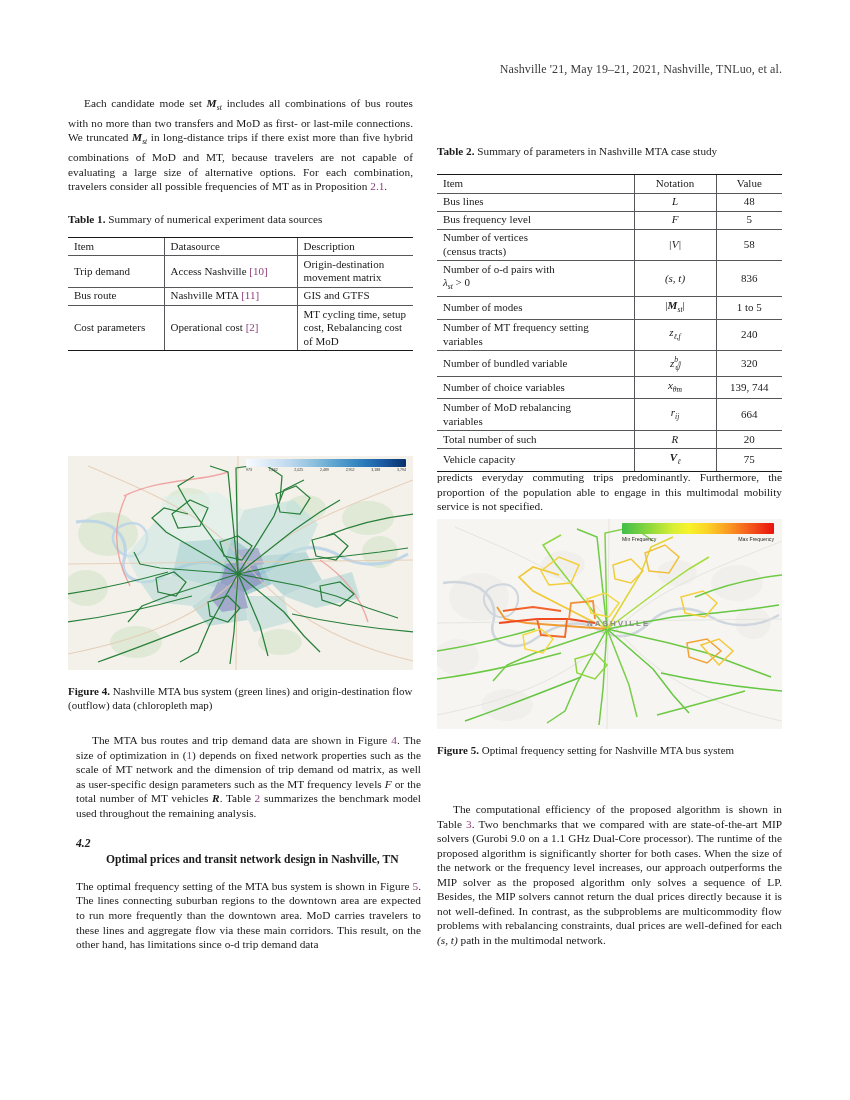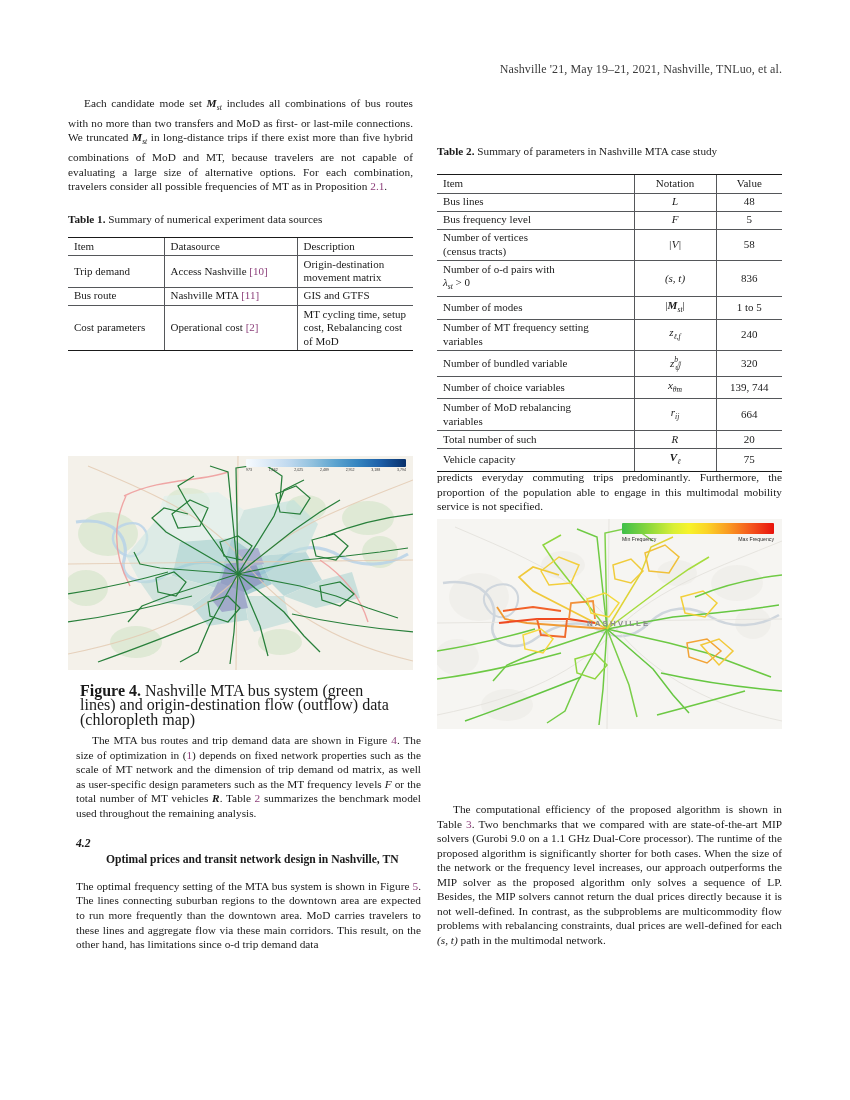--- a/index.html
+++ b/index.html
@@ -117,23 +117,23 @@
     font-weight: bold;
     line-height: 14.6px;
     margin: 0;
   }
   .sec-num { width: 30px; flex: 0 0 30px; font-style: italic; }
   .sec-title { flex: 1; margin-top: 16px; }
 
   
   .figure { position: absolute; }
   .fig-caption {
-    font-size: 16px;
+    font-size: 11px;
     line-height: 14.4px;
-    margin: 12px;
+    margin: 0;
     text-align: left;
   }
   .map-frame {
     position: relative;
     overflow: hidden;
     background: #f2efe9;
   }
   .map-svg { display: block; width: 100%; height: 100%; }
 
   .cbar-wrap {
@@ -483,20 +483,23 @@
           </svg>
           <div class="city-label" style="left:150px; top:100px;text-align:center;">NASHVILLE</div>
           <div class="cbar-wrap" style="left:185px; top:4px; width:152px;">
             <div class="cbar cbar-jet" style="height:11px;"></div>
             <div class="cbar-ends">
               <span>Min Frequency</span>
               <span>Max Frequency</span>
             </div>
           </div>
         </div>
+        <p class="fig-caption" style="margin-top:14px;">
+          <b>Figure 5.</b><span> Optimal frequency setting for Nashville MTA bus system</span>
+        </p>
       </div>
 
       <div style="position:absolute; left:0; top:706px; width:345px;">
         <p class="body indent"><span>The computational efficiency of the proposed algorithm is shown in Table </span><span class="cite">3</span><span>. Two benchmarks that we compared with are state-of-the-art MIP solvers (Gurobi 9.0 on a 1.1 GHz Dual-Core processor). The runtime of the proposed algorithm is significantly shorter for both cases. When the size of the network or the frequency level increases, our approach outperforms the MIP solver as the proposed algorithm only solves a sequence of LP. Besides, the MIP solvers cannot return the dual prices directly because it is not well-defined. In contrast, as the subproblems are multicommodity flow problems with rebalancing constraints, dual prices are well-defined for each </span><span class="ital">(s, t)</span><span> path in the multimodal network.</span></p>
       </div>
 
     </div>
   </div>
 </div>
 

